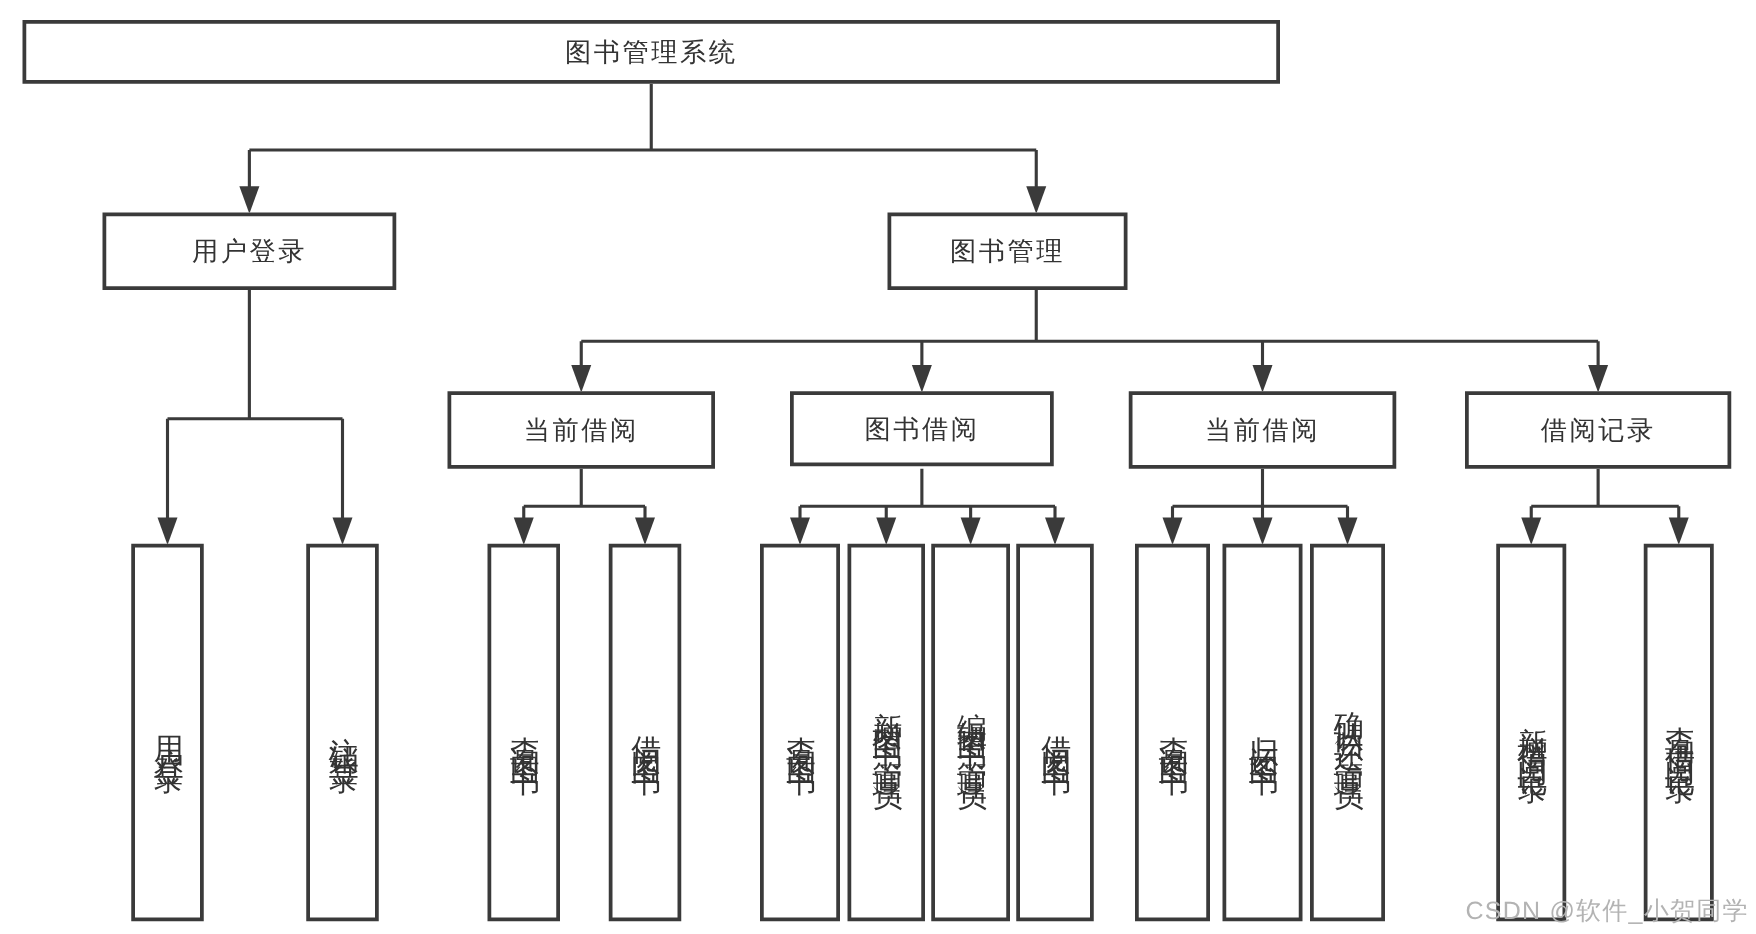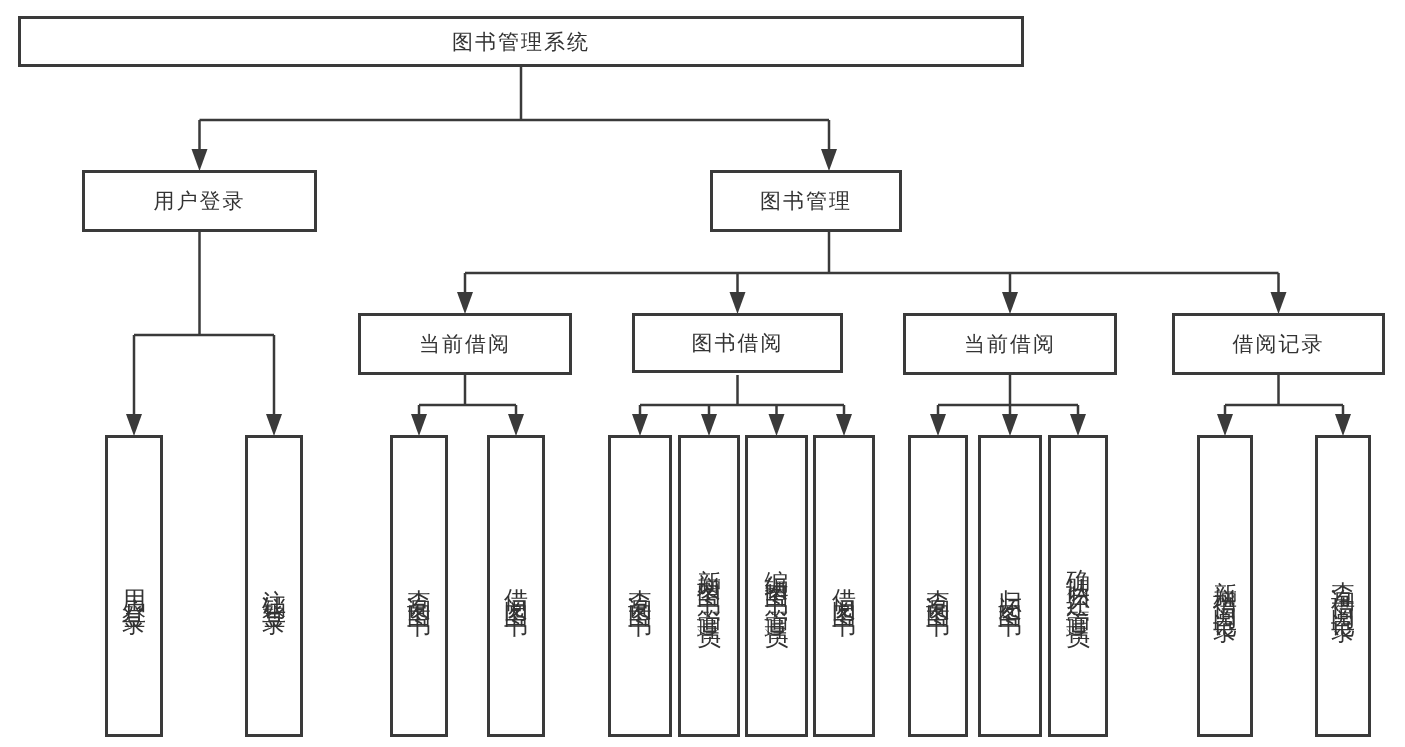--- a/index.html
+++ b/index.html
@@ -164,13 +164,14 @@
       <div class="node" style="left: 1172px; top: 313px; width: 213px; height: 62px;">
         <span class="lbl">借阅记录</span>
       </div>
       <div class="node vert" style="left: 1197px; top: 435px; width: 56px; height: 302px;">
         <span class="lbl">新增借阅记录</span>
       </div>
       <div class="node vert" style="left: 1315px; top: 435px; width: 56px; height: 302px;">
         <span class="lbl">查询借阅记录</span>
       </div>
     </div>
+  <div class="watermark">CSDN @软件_小贺同学</div>
 </div>
 
 </body></html>

